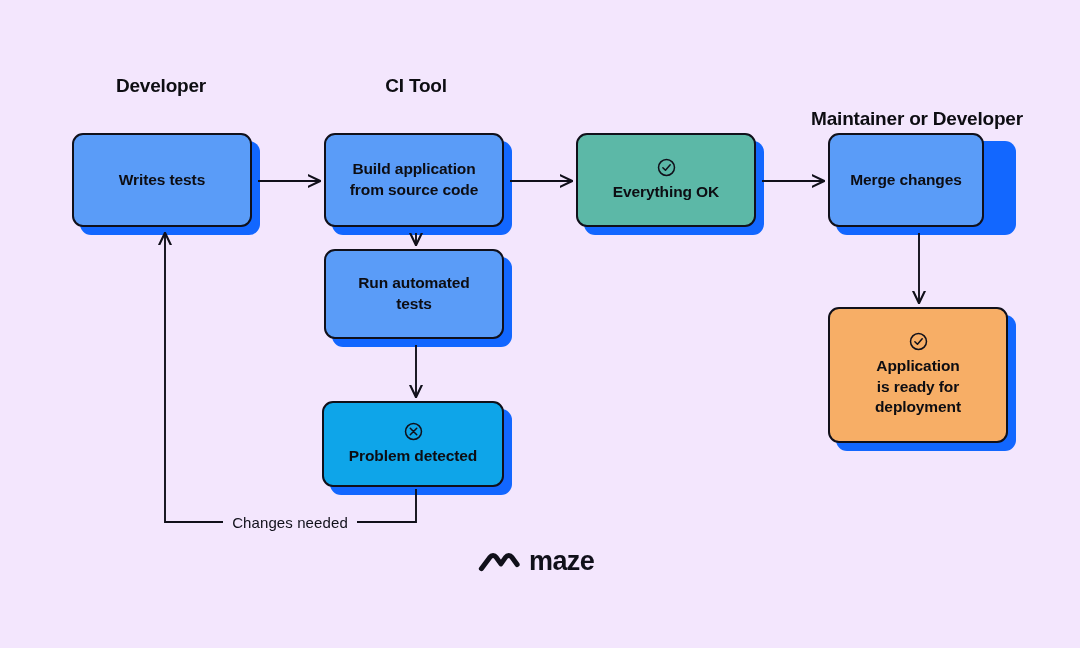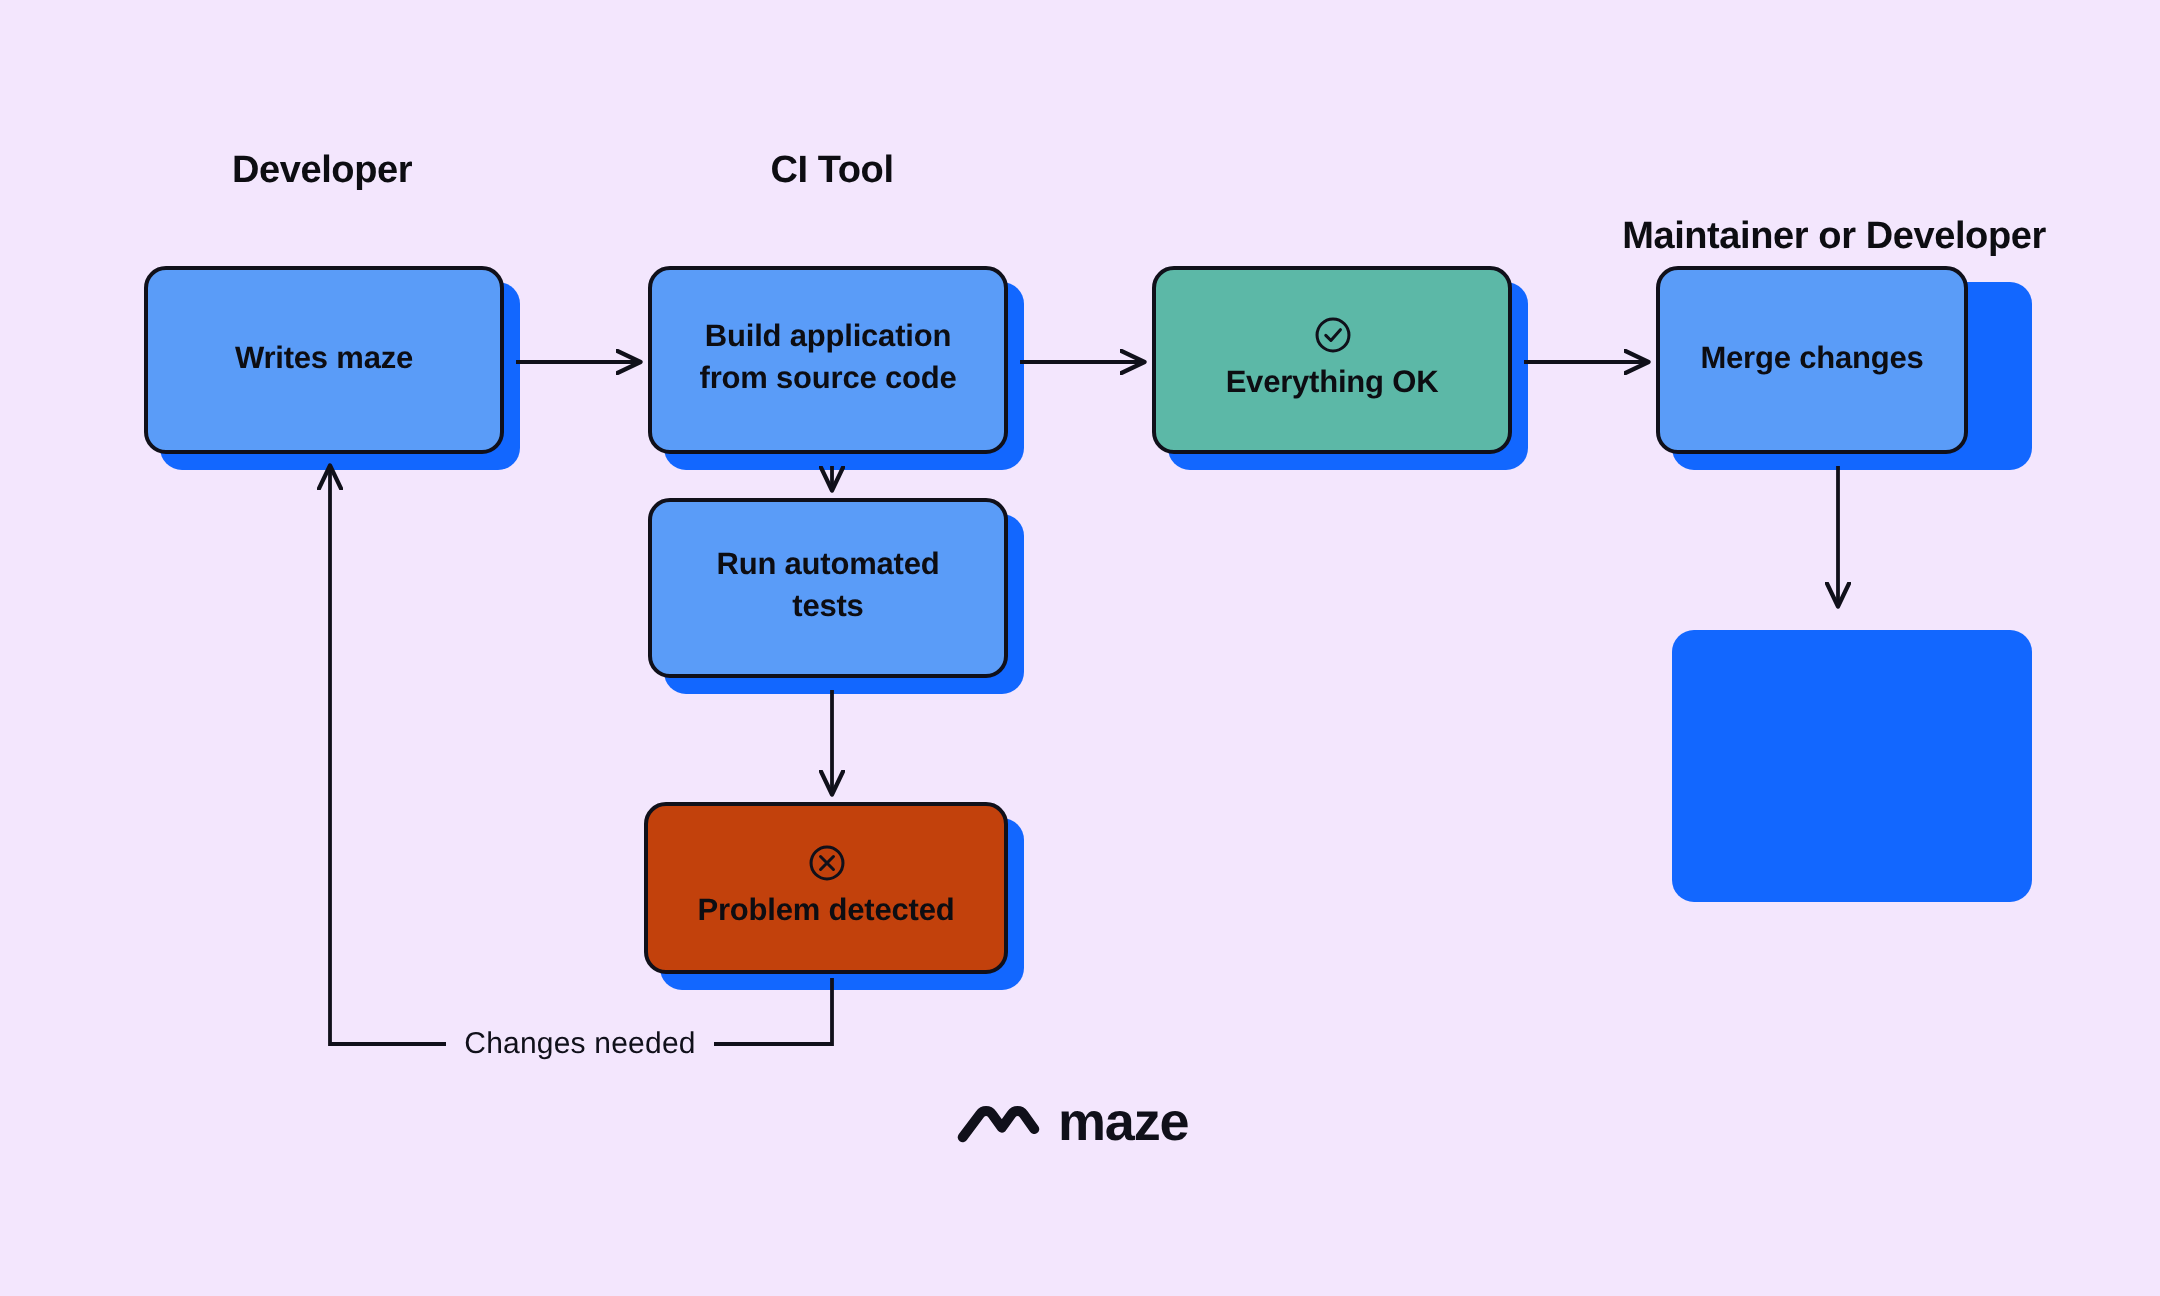--- a/index.html
+++ b/index.html
@@ -126,37 +126,37 @@
       <line x1="919" y1="233" x2="919" y2="303" marker-end="url(#arrow)"></line>
 
       <path d="M 416 489 L 416 522 L 357 522"></path>
 
       <path d="M 223 522 L 165 522 L 165 233" marker-end="url(#arrow)"></path>
     </g>
   </svg>
 
   <div class="node-shadow" style="left:80px; top:141px; width:180px; height:94px;"></div>
   <div class="node" style="left:72px; top:133px; width:180px; height:94px; background:#5a9cf8;">
-    <span class="label">Writes maze</span>
+    <span class="label">Writes tests</span>
   </div>
 
   <div class="node-shadow" style="left:332px; top:141px; width:180px; height:94px;"></div>
   <div class="node" style="left:324px; top:133px; width:180px; height:94px; background:#5a9cf8;text-align:center;">
     <span class="label">Build application
 from source code</span>
   </div>
 
   <div class="node-shadow" style="left:332px; top:257px; width:180px; height:90px;"></div>
   <div class="node" style="left:324px; top:249px; width:180px; height:90px; background:#5a9cf8;">
     <span class="label">Run automated
 tests</span>
   </div>
 
   <div class="node-shadow" style="left:330px; top:409px; width:182px; height:86px;"></div>
-  <div class="node" style="left:322px; top:401px; width:182px; height:86px; background:#c2410c;">
+  <div class="node" style="left:322px; top:401px; width:182px; height:86px; background:#0ea5e9;">
     <span class="icon">
       <svg width="19" height="19" viewBox="0 0 20 20">
         <circle cx="10" cy="10" r="8.4" fill="none" stroke="#10101a" stroke-width="1.6"></circle>
         <path d="M 6.6 6.6 L 13.4 13.4 M 13.4 6.6 L 6.6 13.4" stroke="#10101a" stroke-width="1.6" stroke-linecap="round"></path>
       </svg>
     </span>
     <span class="label">Problem detected</span>
   </div>
 
   <div class="node-shadow" style="left:584px; top:141px; width:180px; height:94px;"></div>
@@ -169,20 +169,31 @@
     </span>
     <span class="label">Everything OK</span>
   </div>
 
   <div class="node-shadow" style="left:836px; top:141px; width:180px; height:94px;"></div>
   <div class="node" style="left:828px; top:133px; width:156px; height:94px; background:#5a9cf8;">
     <span class="label">Merge changes</span>
   </div>
 
   <div class="node-shadow" style="left:836px; top:315px; width:180px; height:136px;"></div>
+  <div class="node" style="left:828px; top:307px; width:180px; height:136px; background:#f7ae66;">
+    <span class="icon">
+      <svg width="19" height="19" viewBox="0 0 20 20">
+        <circle cx="10" cy="10" r="8.4" fill="none" stroke="#10101a" stroke-width="1.6"></circle>
+        <path d="M 6.2 10.2 L 8.9 12.9 L 13.9 7.2" fill="none" stroke="#10101a" stroke-width="1.6" stroke-linecap="round" stroke-linejoin="round"></path>
+      </svg>
+    </span>
+    <span class="label">Application
+is ready for
+deployment</span>
+  </div>
 
   <div class="edge-label" style="left:290px; top:522px;">Changes needed</div>
 
   <div id="brand" style="left:478px; top:548px;">
     <span>
       <svg width="42" height="26" viewBox="0 0 44 27">
         <path d="M 3.5 21.5 L 12.5 9.5 C 14.2 7.2 17.3 7.2 19.0 9.5 L 24.0 16.5
                  L 29.0 9.5 C 30.7 7.2 33.8 7.2 35.5 9.5 L 41.0 17.2" fill="none" stroke="#10101a" stroke-width="5.2" stroke-linecap="round" stroke-linejoin="round"></path>
       </svg>
     </span>

